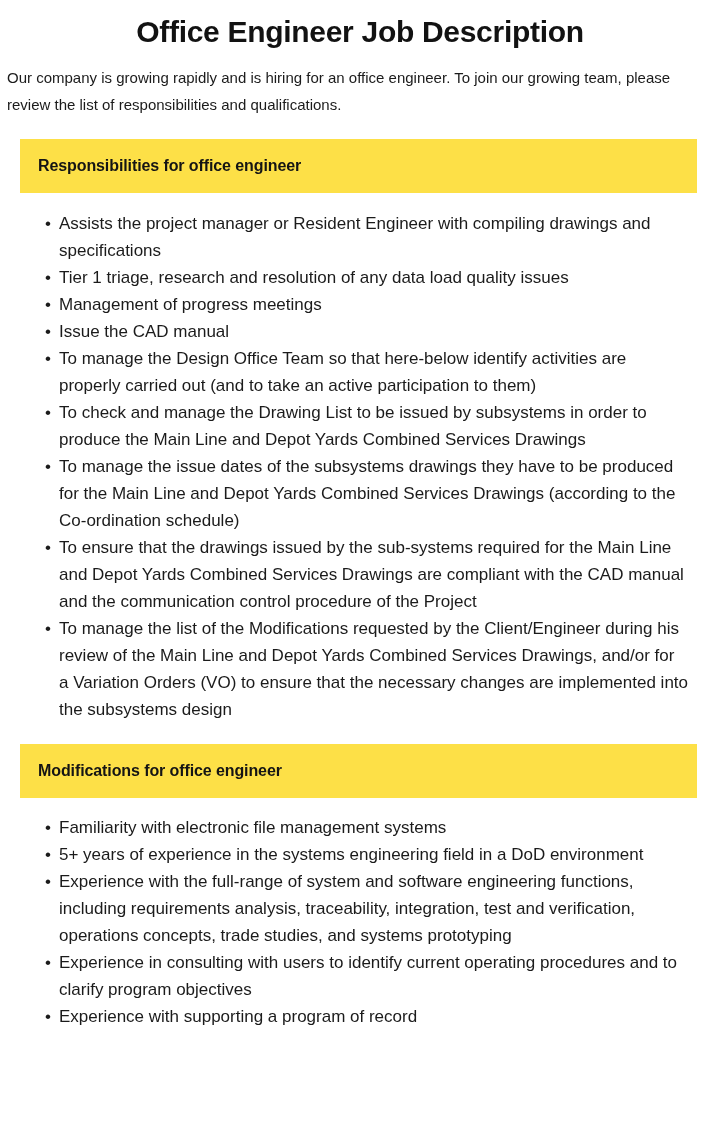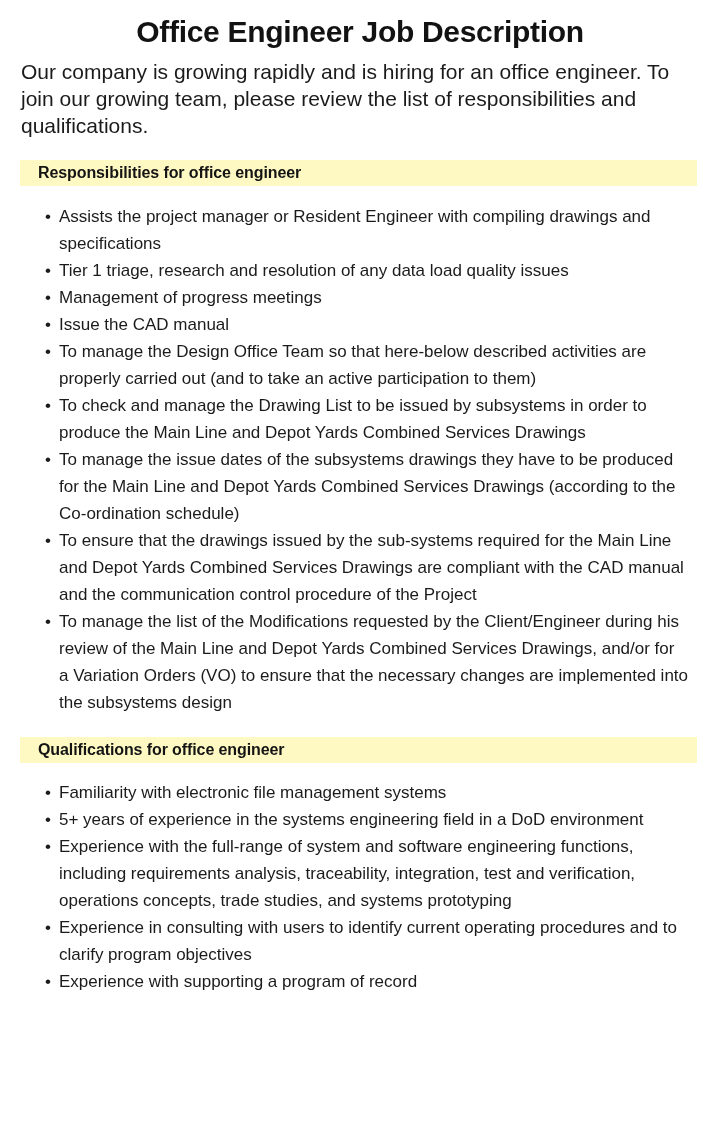--- a/index.html
+++ b/index.html
@@ -32,33 +32,33 @@
     text-align: center;
     font-size: 30px;
     line-height: 36px;
     font-weight: 700;
     letter-spacing: -0.3px;
     color: #121212;
   }
 
   
   .intro {
-    margin: 8px 0 0 0;
-    padding: 0 22px 0 21px;
-    font-size: 21px;
+    margin: 14px 0 0 0;
+    padding: 0 22px 0 7px;
+    font-size: 15px;
     line-height: 27px;
     color: #1b1b1b;
   }
 
   
   .section-bar {
     margin: 21px 0 0 20px;
     width: 677px;
-    height: 26px;
-    background: #fef9c3;
+    height: 54px;
+    background: #fde047;
     display: flex;
     align-items: center;
     box-sizing: border-box;
     padding-left: 18px;
   }
   .section-bar .section-title {
     font-size: 16px;
     line-height: 20px;
     font-weight: 700;
     color: #141414;
@@ -104,29 +104,29 @@
 
   <div class="section-bar">
     <span class="section-title">Responsibilities for office engineer</span>
   </div>
 
   <ul class="bullet-list" id="responsibilities-list">
       <li>Assists the project manager or Resident Engineer with compiling drawings and specifications</li>
       <li>Tier 1 triage, research and resolution of any data load quality issues</li>
       <li>Management of progress meetings</li>
       <li>Issue the CAD manual</li>
-      <li>To manage the Design Office Team so that here-below described activities are properly carried out (and to take an active participation to them)</li>
+      <li>To manage the Design Office Team so that here-below identify activities are properly carried out (and to take an active participation to them)</li>
       <li>To check and manage the Drawing List to be issued by subsystems in order to produce the Main Line and Depot Yards Combined Services Drawings</li>
       <li>To manage the issue dates of the subsystems drawings they have to be produced for the Main Line and Depot Yards Combined Services Drawings (according to the Co-ordination schedule)</li>
       <li>To ensure that the drawings issued by the sub-systems required for the Main Line and Depot Yards Combined Services Drawings are compliant with the CAD manual and the communication control procedure of the Project</li>
       <li>To manage the list of the Modifications requested by the Client/Engineer during his review of the Main Line and Depot Yards Combined Services Drawings, and/or for a Variation Orders (VO) to ensure that the necessary changes are implemented into the subsystems design</li>
     </ul>
 
   <div class="section-bar">
-    <span class="section-title">Qualifications for office engineer</span>
+    <span class="section-title">Modifications for office engineer</span>
   </div>
 
   <ul class="bullet-list" id="qualifications-list">
       <li>Familiarity with electronic file management systems</li>
       <li>5+ years of experience in the systems engineering field in a DoD environment</li>
       <li>Experience with the full-range of system and software engineering functions, including requirements analysis, traceability, integration, test and verification, operations concepts, trade studies, and systems prototyping</li>
       <li>Experience in consulting with users to identify current operating procedures and to clarify program objectives</li>
       <li>Experience with supporting a program of record</li>
     </ul>
 

